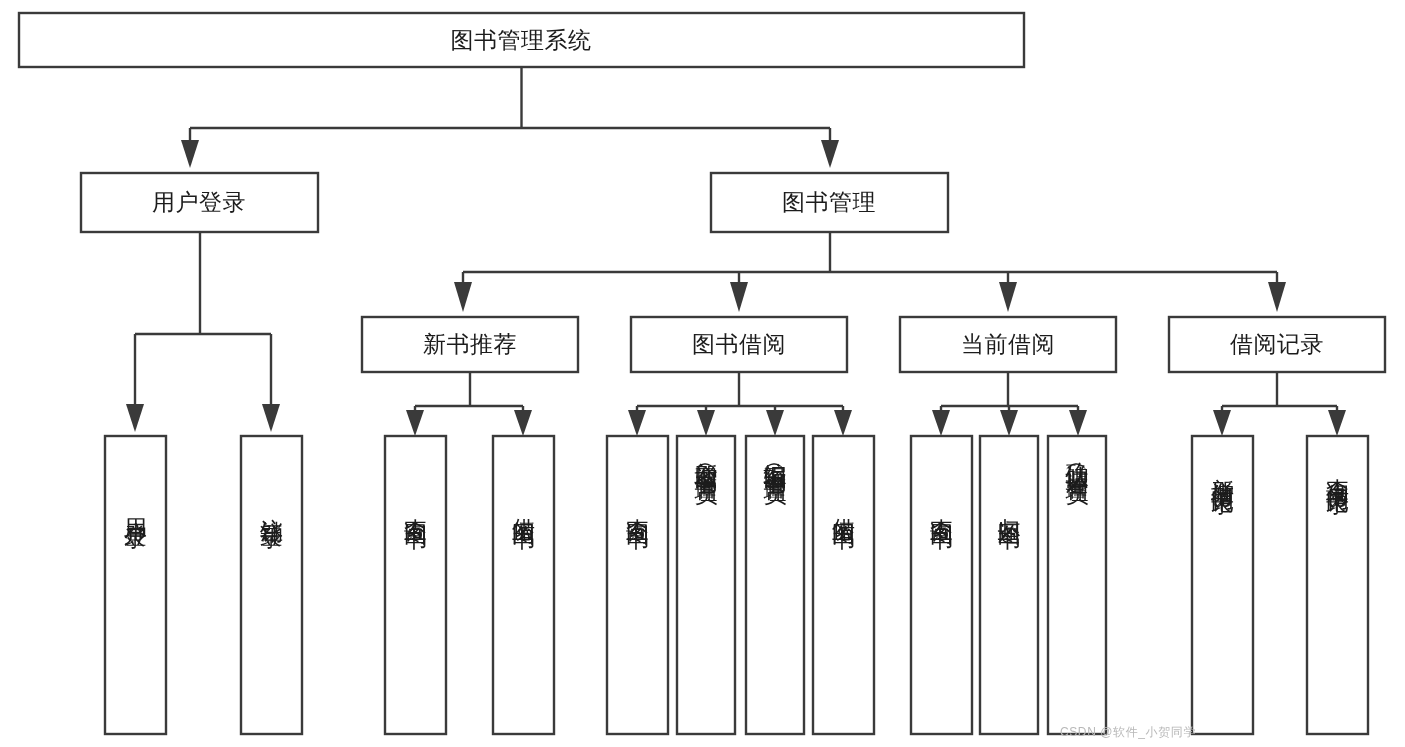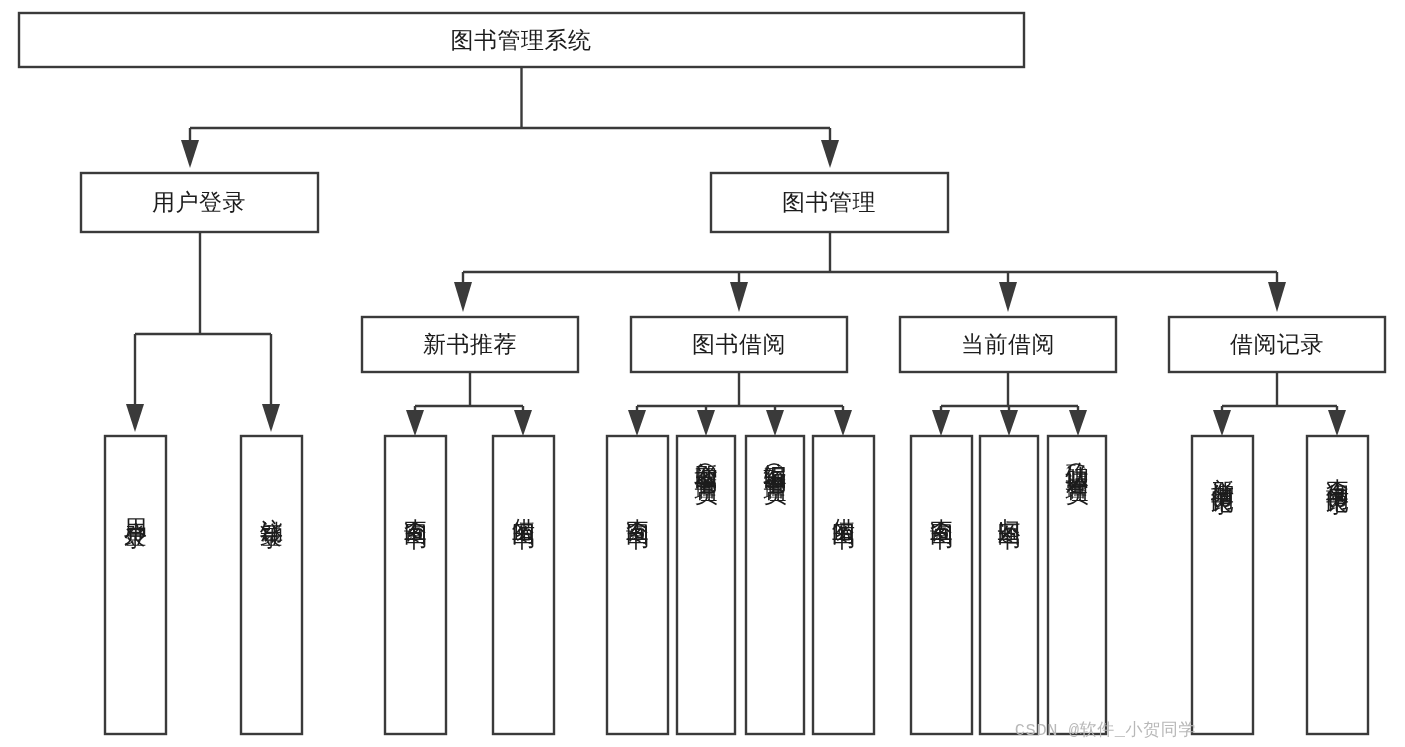--- a/index.html
+++ b/index.html
@@ -66,22 +66,22 @@
     color: #1c1c1c;
     line-height: 1.0;
     letter-spacing: 3px;
     white-space: nowrap;
     text-align: center;
   }
   .watermark {
     position: absolute;
     right: 10px;
     bottom: 6px;
-    font-family: Liberation Mono, monospace;
-    font-size: 17px;
+    font-family: Liberation Sans, sans-serif;
+    font-size: 12px;
     color: #b8b8b8;
     letter-spacing: 0.6px;
     white-space: nowrap;
     pointer-events: none;
   }
 </style>
 </head>
 <body>
 
 <div id="diagram-root">

